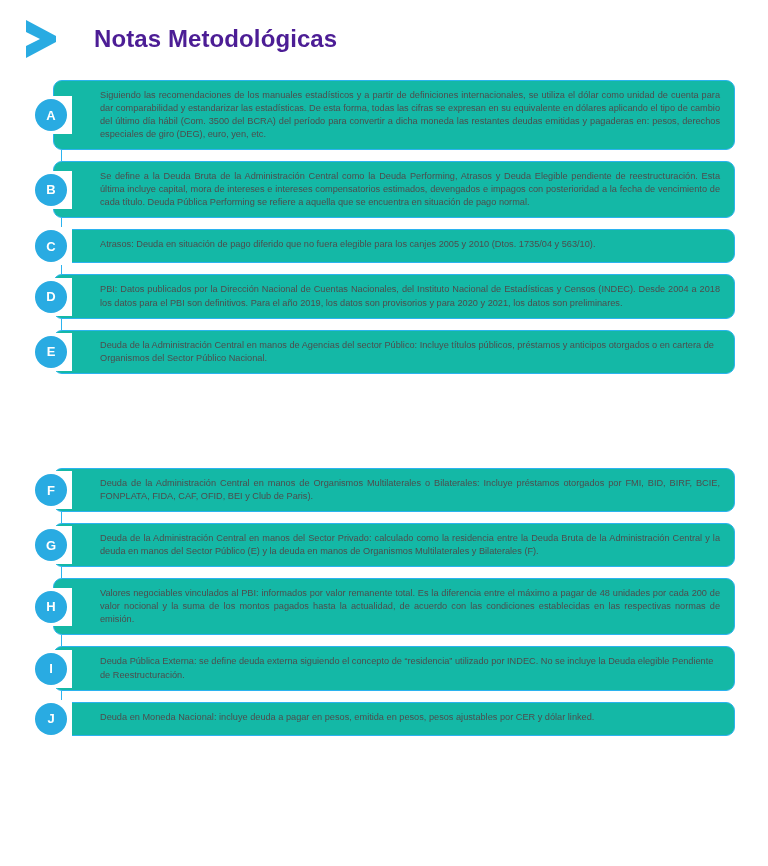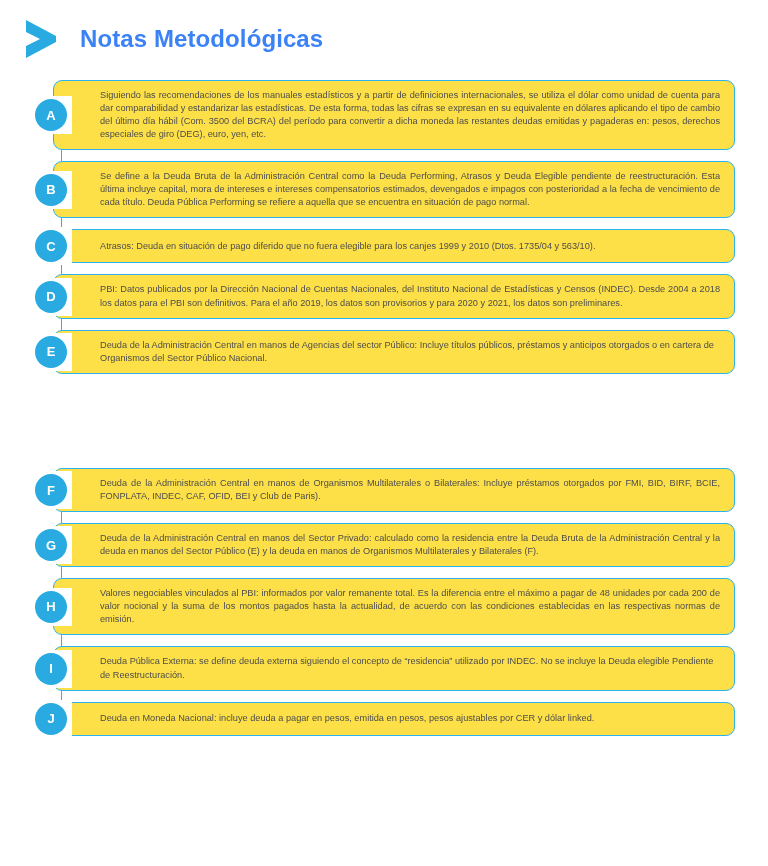--- a/index.html
+++ b/index.html
@@ -31,24 +31,24 @@
     align-items: center;
   }
   .chevron-icon {
     margin-left: 24px;
     width: 34px;
     height: 42px;
     display: block;
     flex: 0 0 auto;
   }
   .page-title {
-    margin-left: 22px;
+    margin-left: 36px;
     font-size: 24px;
     font-weight: bold;
-    color: #3b82f6;
+    color: #4c1d95;
     letter-spacing: 0.1px;
     white-space: nowrap;
   }
 
   
   .notes-group {
     position: absolute;
     left: 35px;
     width: 700px;
   }
@@ -59,26 +59,25 @@
     position: relative;
     margin-bottom: 11px;
   }
   .note-row:last-child { margin-bottom: 0; }
 
   .note-box {
     position: relative;
     margin-left: 18px;
     border: 1.3px solid #2bb3ef;
     border-radius: 9px;
-    background: #fde047;
+    background: #14b8a6;
     min-height: 34px;
     box-sizing: border-box;
     padding: 8px 14px 8px 46px;
     display: flex;
-    align-items: center;
   }
 
   .note-text {
     font-size: 9.2px;
     line-height: 1.42;
     color: #4d4d4d;
     text-align: justify;
     text-justify: inter-word;
     margin: 0;
     width: 100%;
@@ -157,21 +156,21 @@
         <p class="note-text">Se define a la Deuda Bruta de la Administración Central como la Deuda Performing, Atrasos y Deuda Elegible pendiente de reestructuración. Esta última incluye capital, mora de intereses e intereses compensatorios estimados, devengados e impagos con posterioridad a la fecha de vencimiento de cada título. Deuda Pública Performing se refiere a aquella que se encuentra en situación de pago normal.</p>
       </div>
       <div class="badge-mask"></div>
       <div class="note-badge">B</div>
     </div>
 
     <div class="note-row">
       <div class="connector top"></div>
       <div class="connector bottom"></div>
       <div class="note-box">
-        <p class="note-text nojust">Atrasos: Deuda en situación de pago diferido que no fuera elegible para los canjes 1999 y 2010 (Dtos. 1735/04 y 563/10).</p>
+        <p class="note-text nojust">Atrasos: Deuda en situación de pago diferido que no fuera elegible para los canjes 2005 y 2010 (Dtos. 1735/04 y 563/10).</p>
       </div>
       <div class="badge-mask"></div>
       <div class="note-badge">C</div>
     </div>
 
     <div class="note-row">
       <div class="connector top"></div>
       <div class="connector bottom"></div>
       <div class="note-box">
         <p class="note-text">PBI: Datos publicados por la Dirección Nacional de Cuentas Nacionales, del Instituto Nacional de Estadísticas y Censos (INDEC). Desde 2004 a 2018 los datos para el PBI son definitivos. Para el año 2019, los datos son provisorios y para 2020 y 2021, los datos son preliminares.</p>
@@ -189,21 +188,21 @@
       <div class="note-badge">E</div>
     </div>
 
   </div>
 
   <div class="notes-group lower">
 
     <div class="note-row">
       <div class="connector bottom"></div>
       <div class="note-box">
-        <p class="note-text">Deuda de la Administración Central en manos de Organismos Multilaterales o Bilaterales: Incluye préstamos otorgados por FMI, BID, BIRF, BCIE, FONPLATA, INDEC, CAF, OFID, BEI y Club de Paris).</p>
+        <p class="note-text">Deuda de la Administración Central en manos de Organismos Multilaterales o Bilaterales: Incluye préstamos otorgados por FMI, BID, BIRF, BCIE, FONPLATA, FIDA, CAF, OFID, BEI y Club de Paris).</p>
       </div>
       <div class="badge-mask"></div>
       <div class="note-badge">F</div>
     </div>
 
     <div class="note-row">
       <div class="connector top"></div>
       <div class="connector bottom"></div>
       <div class="note-box">
         <p class="note-text">Deuda de la Administración Central en manos del Sector Privado: calculado como la residencia entre la Deuda Bruta de la Administración Central y la deuda en manos del Sector Público (E) y la deuda en manos de Organismos Multilaterales y Bilaterales (F).</p>

